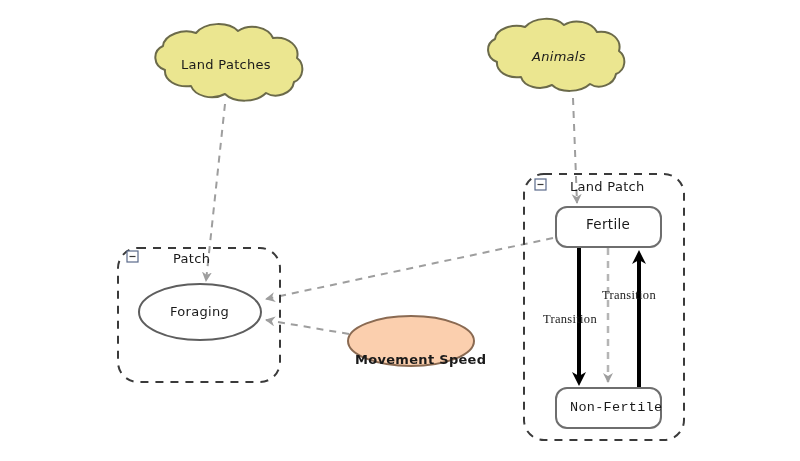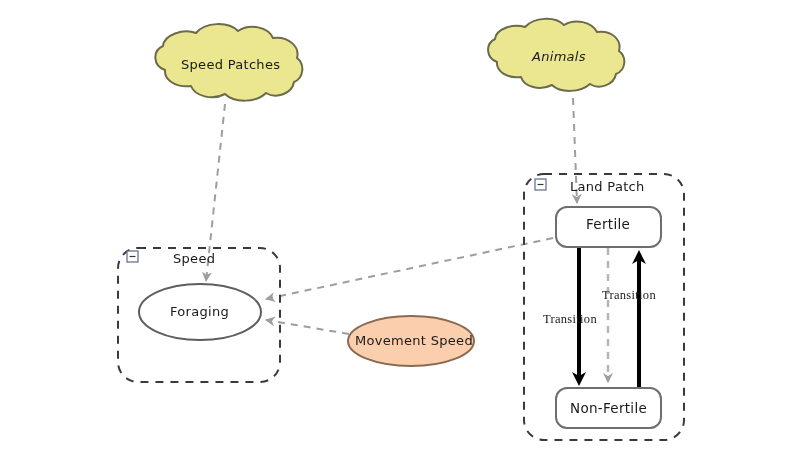--- a/index.html
+++ b/index.html
@@ -99,33 +99,33 @@
     <g>
       <rect x="127" y="251" width="11" height="11" fill="#ffffff" stroke="#5a6a8a" stroke-width="1.2"></rect>
       <line x1="129.5" y1="256.5" x2="135.5" y2="256.5" stroke="#3a3a3a" stroke-width="1.2"></line>
     </g>
     <g>
       <rect x="535" y="179" width="11" height="11" fill="#ffffff" stroke="#5a6a8a" stroke-width="1.2"></rect>
       <line x1="537.5" y1="184.5" x2="543.5" y2="184.5" stroke="#3a3a3a" stroke-width="1.2"></line>
     </g>
   </svg>
 
-  <div class="lbl lbl-cloud" style="left:181px; top:57px;">Speed Patches</div>
+  <div class="lbl lbl-cloud" style="left:181px; top:57px;">Land Patches</div>
 
   <div class="lbl lbl-cloud" style="left:532px; top:49px;font-style:italic;">Animals</div>
 
-  <div class="lbl lbl-container" style="left:173px; top:251px;">Speed</div>
+  <div class="lbl lbl-container" style="left:173px; top:251px;">Patch</div>
 
   <div class="lbl lbl-container" style="left:570px; top:179px;">Land Patch</div>
 
   <div class="lbl lbl-state" style="left:586px; top:216px;">Fertile</div>
 
-  <div class="lbl lbl-state" style="left:570px; top:400px;">Non-Fertile</div>
+  <div class="lbl lbl-state" style="left:570px; top:400px;font-family:Liberation Mono, monospace;">Non-Fertile</div>
 
   <div class="lbl lbl-ellipse" style="left:170px; top:304px;">Foraging</div>
 
-  <div class="lbl lbl-ellipse" style="left:355px; top:333px;">Movement Speed</div>
+  <div class="lbl lbl-ellipse" style="left:355px; top:352px;font-weight:bold;">Movement Speed</div>
 
   <div class="lbl lbl-edge" style="left:543px; top:312px;">Transition</div>
 
   <div class="lbl lbl-edge" style="left:602px; top:288px;">Transition</div>
 
 </div>
 
 </body></html>

